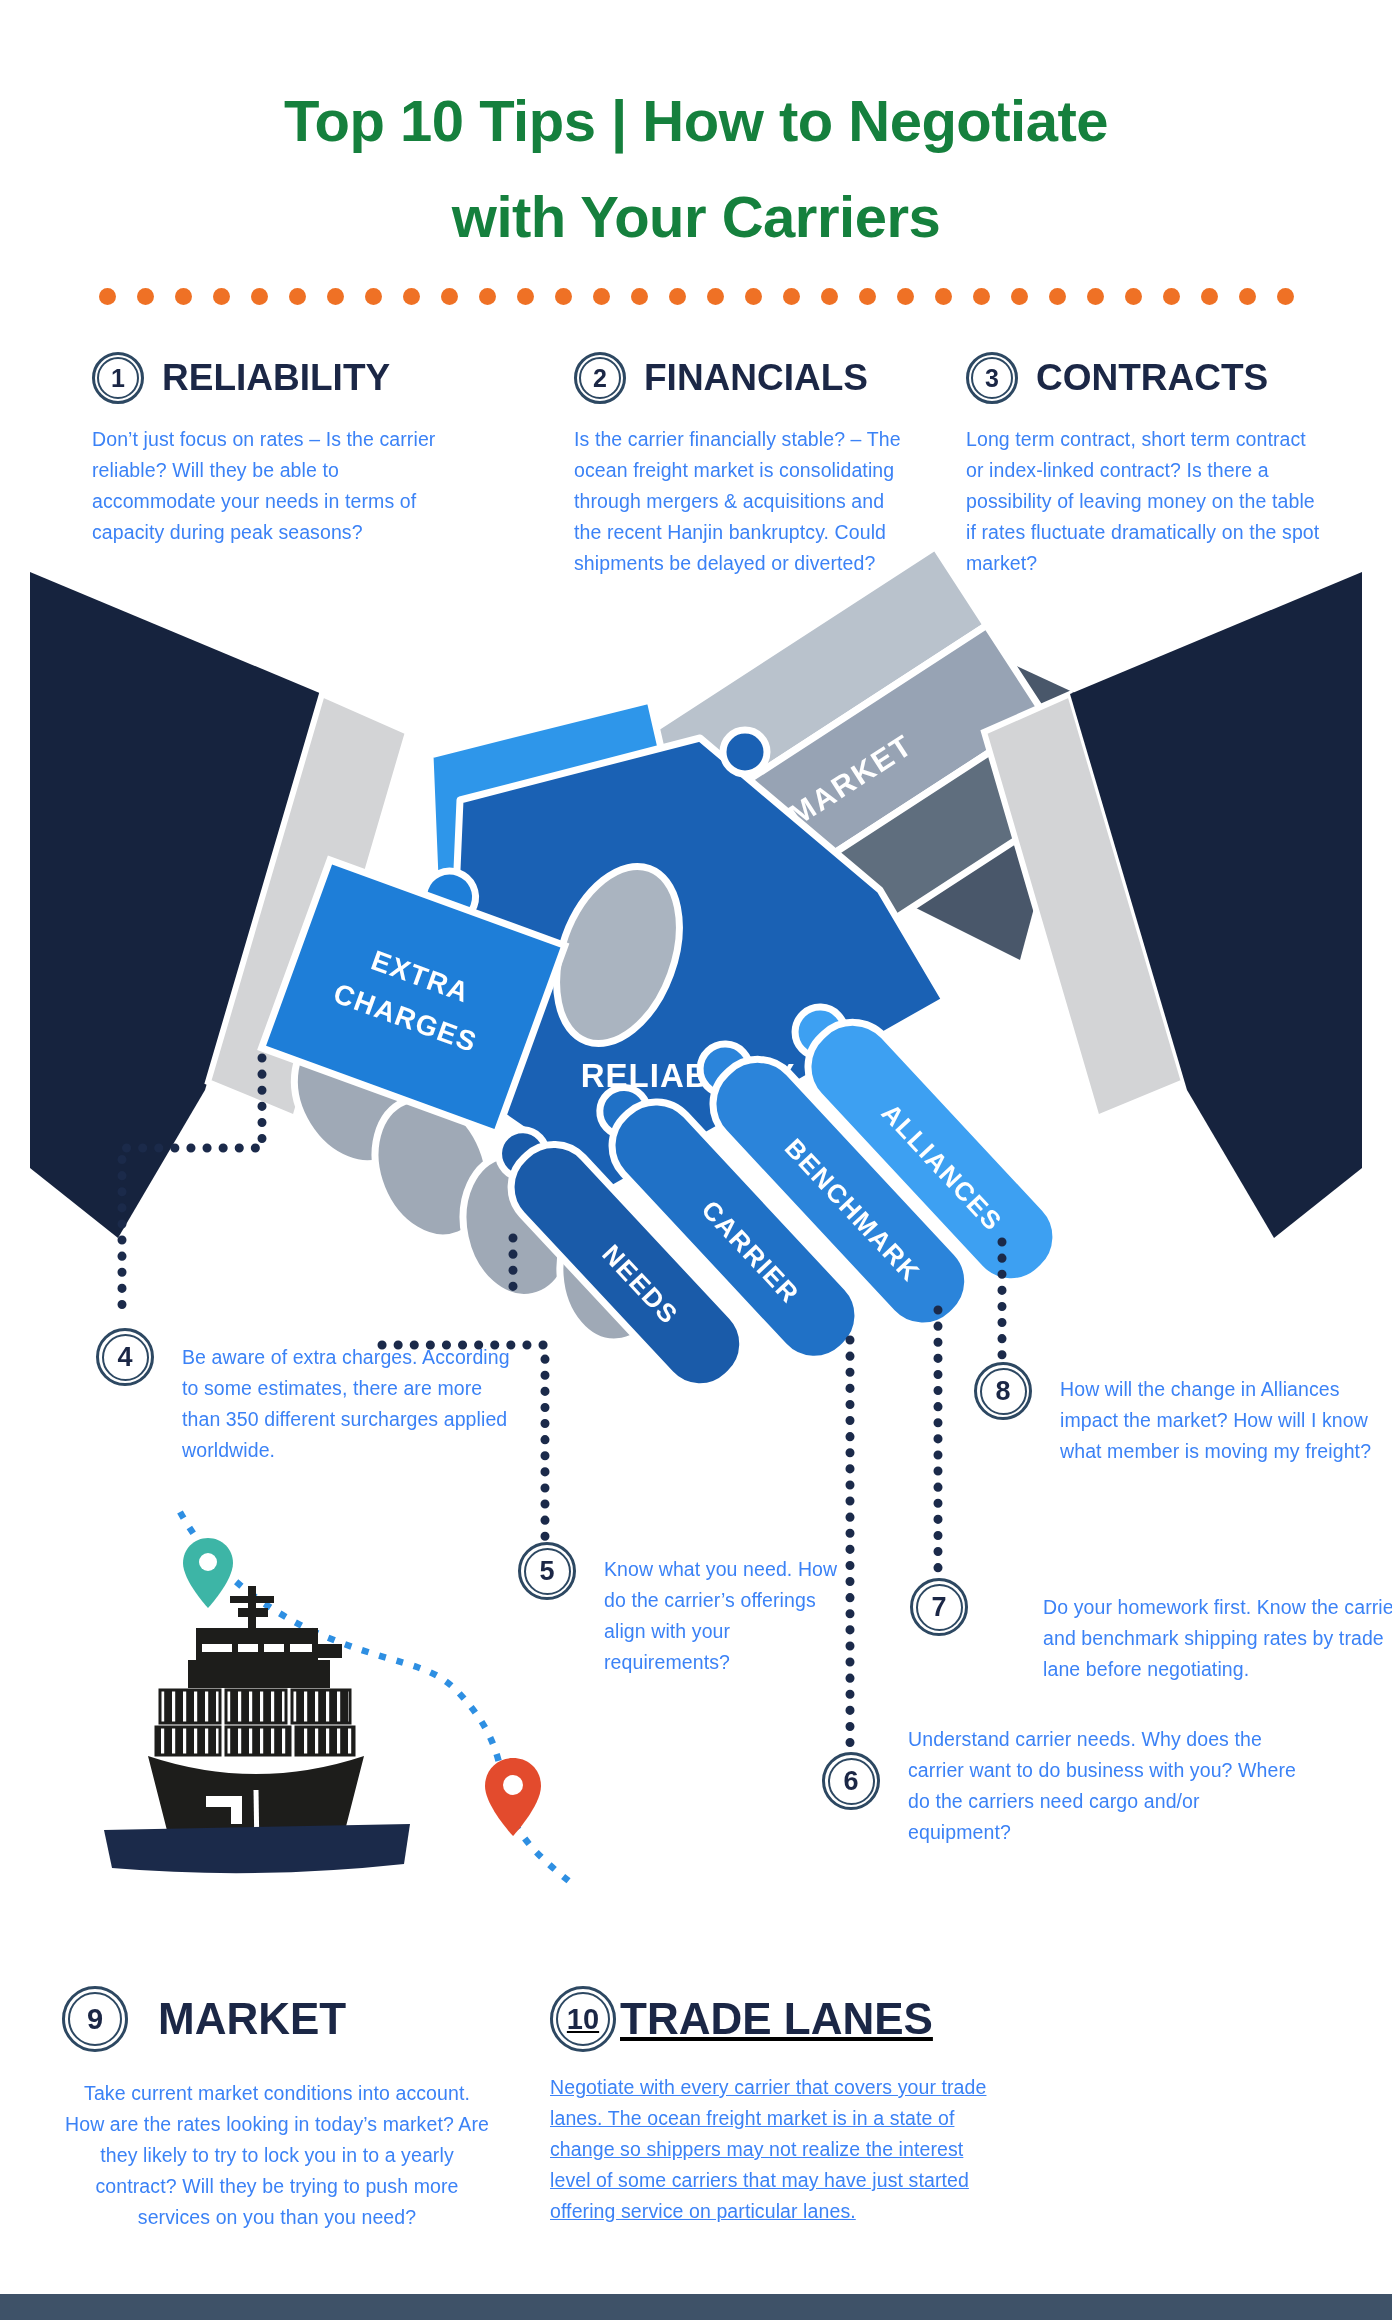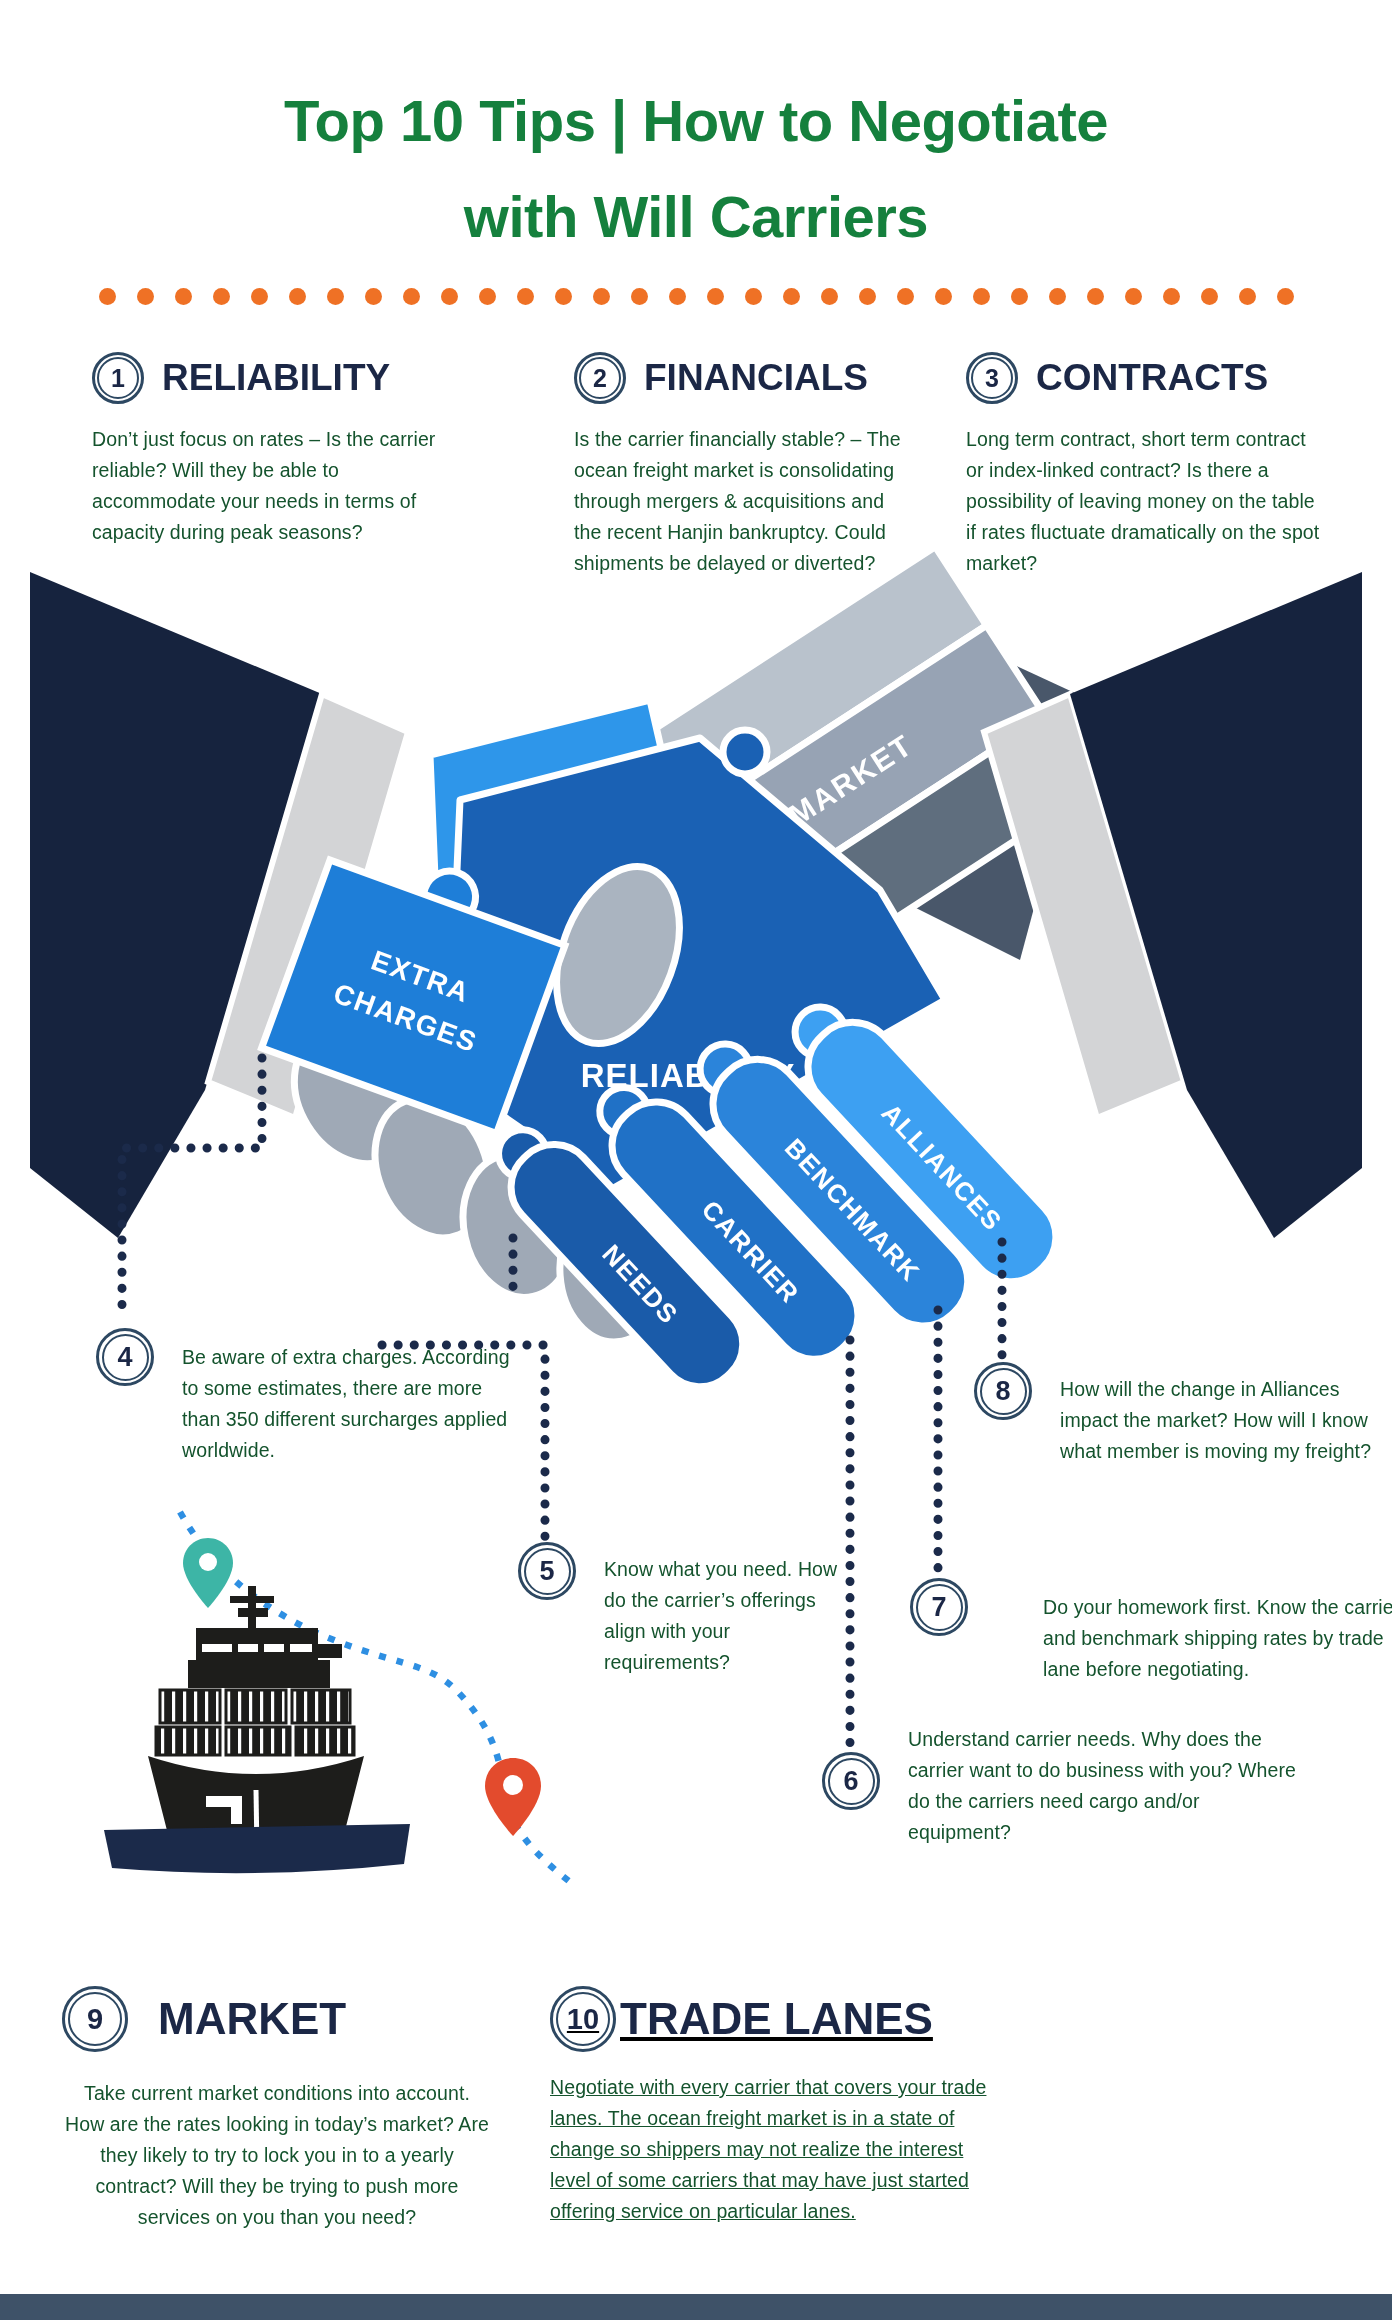--- a/index.html
+++ b/index.html
@@ -8,21 +8,21 @@
   
   .main-title{position:absolute;top:34px;left:0;width:100%;text-align:center;
     font-size:58px;font-weight:bold;color:#15803d;line-height:96px;letter-spacing:-0.5px;}
   .divider{position:absolute;top:288px;left:0;width:100%;display:flex;justify-content:center;gap:21px;}
   .dot{width:17px;height:17px;border-radius:50%;background:#ef7125;flex:0 0 auto;}
   .tip-col{position:absolute;}
   .tip-header{display:flex;align-items:center;gap:18px;}
   .tip-heading{font-weight:bold;color:#1b2746;letter-spacing:0px;}
   .h-top{font-size:37px;}
   .h-bottom{font-size:44px;}
-  .body-text{color:#14532d;font-size:19.5px;line-height:31px;letter-spacing:0.1px;}
+  .body-text{color:#3b82f6;font-size:19.5px;line-height:31px;letter-spacing:0.1px;}
   .tip-col .body-text{margin-top:20px;}
   
   .ring{border:3px solid #2d4862;border-radius:50%;display:flex;align-items:center;justify-content:center;
         background:#fff;box-sizing:border-box;flex:0 0 auto;}
   .ring-inner{border:2px solid #2d4862;border-radius:50%;display:flex;align-items:center;justify-content:center;
         box-sizing:border-box;}
   .ring-sm{width:52px;height:52px;}   .ring-sm .ring-inner{width:42px;height:42px;}
   .ring-md{width:58px;height:58px;}   .ring-md .ring-inner{width:47px;height:47px;}
   .ring-lg{width:66px;height:66px;}   .ring-lg .ring-inner{width:54px;height:54px;}
   .num{font-weight:bold;color:#1b2746;}
@@ -163,21 +163,21 @@
       </g>
       <g>
         <path d="M513,1758 C497,1758 485,1770 485,1786 C485,1806 513,1836 513,1836 C513,1836 541,1806 541,1786 C541,1770 529,1758 513,1758 Z" fill="#e34b2d"></path>
         <circle cx="513" cy="1785" r="10" fill="#ffffff"></circle>
       </g>
     </g>
   </svg>
 
   <h1 class="main-title layer">
     <span>Top 10 Tips | How to Negotiate</span><br>
-    <span>with Will Carriers</span>
+    <span>with Your Carriers</span>
   </h1>
 
   <div class="divider layer">
       <span class="dot"></span>
       <span class="dot"></span>
       <span class="dot"></span>
       <span class="dot"></span>
       <span class="dot"></span>
       <span class="dot"></span>
       <span class="dot"></span>

